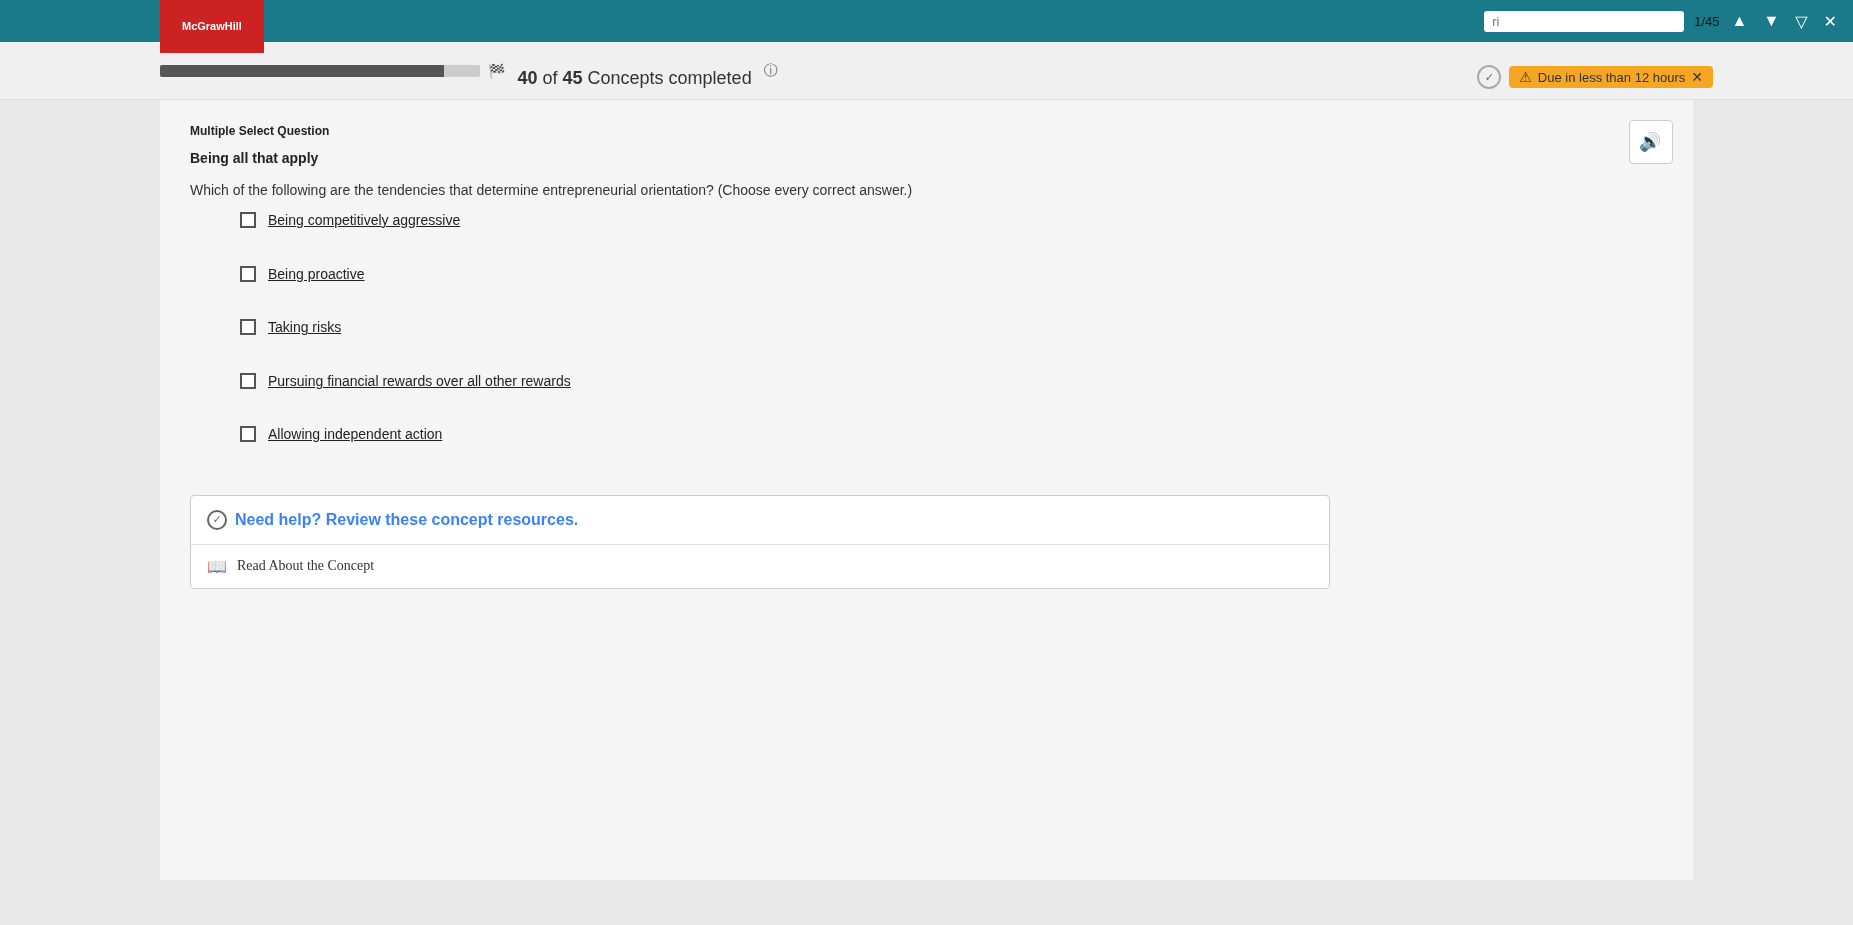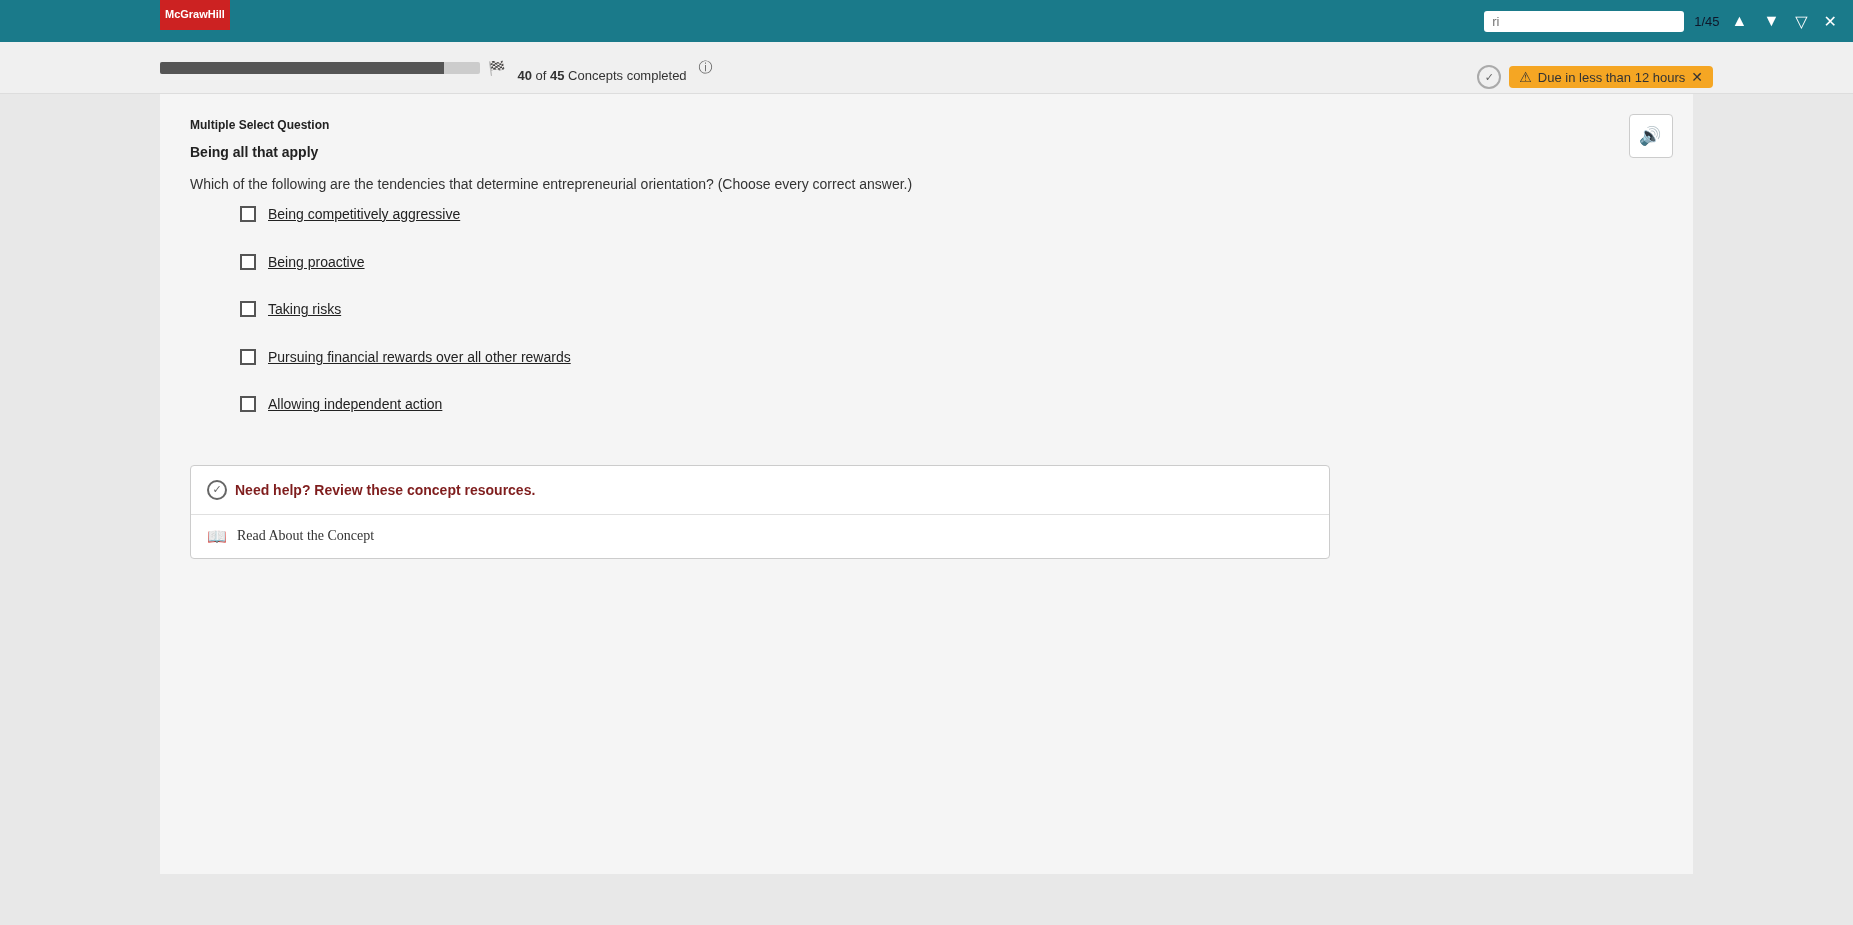--- a/index.html
+++ b/index.html
@@ -23,22 +23,22 @@
     }
     .mcgraw-logo {
       position: absolute;
       left: 160px;
       top: 0;
       background: #cc2222;
       color: white;
       font-size: 11px;
       font-weight: bold;
       line-height: 1.2;
-      padding: 3px 5px;
-      height: 30px;
+      padding: 3px 22px;
+      height: 53px;
       display: flex;
       align-items: center;
       justify-content: center;
       text-align: center;
     }
     .search-bar-area {
       display: flex;
       align-items: center;
       background: white;
       border-radius: 3px;
@@ -96,21 +96,21 @@
     .progress-fill {
       height: 100%;
       background: #555;
       width: 88.9%; 
     }
     .progress-icon {
       font-size: 14px;
       color: #888;
     }
     .progress-text {
-      font-size: 13px;
+      font-size: 18px;
       color: #333;
       margin-top: 16px;
     }
     .progress-text strong {
       font-weight: bold;
     }
     .info-icon {
       font-size: 14px;
       color: #666;
       cursor: pointer;
@@ -199,21 +199,21 @@
       font-size: 14px;
       color: #333;
       line-height: 1.5;
     }
 
     
     .choices-list {
       list-style: none;
       display: flex;
       flex-direction: column;
-      gap: 8px;
+      gap: 14px;
       margin-left: 50px;
     }
     .choice-item {
       display: flex;
       align-items: flex-start;
       gap: 12px;
       padding: 10px 0;
       font-size: 14px;
       color: #222;
       cursor: pointer;
@@ -262,23 +262,23 @@
       border: 2px solid #666;
       border-radius: 50%;
       display: flex;
       align-items: center;
       justify-content: center;
       font-size: 11px;
       color: #666;
       flex-shrink: 0;
     }
     .help-header-text {
-      font-size: 14px;
-      font-weight: bold;
-      color: #7f1d1d;
+      font-size: 16px;
+      font-weight: bold;
+      color: #3b82f6;
     }
     .help-resource {
       display: flex;
       align-items: center;
       gap: 10px;
       padding: 12px 16px;
       cursor: pointer;
     }
     .book-icon {
       font-size: 16px;

